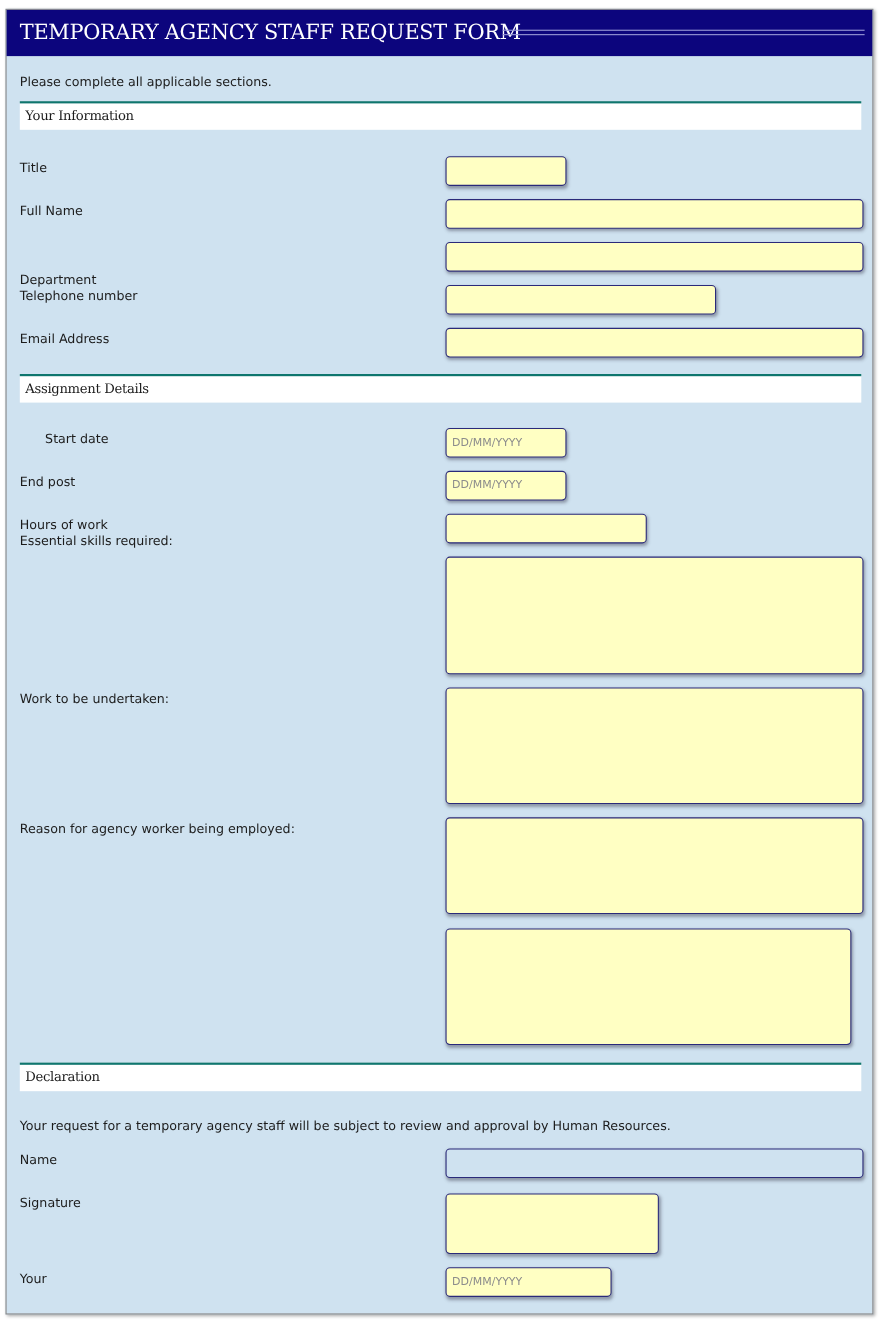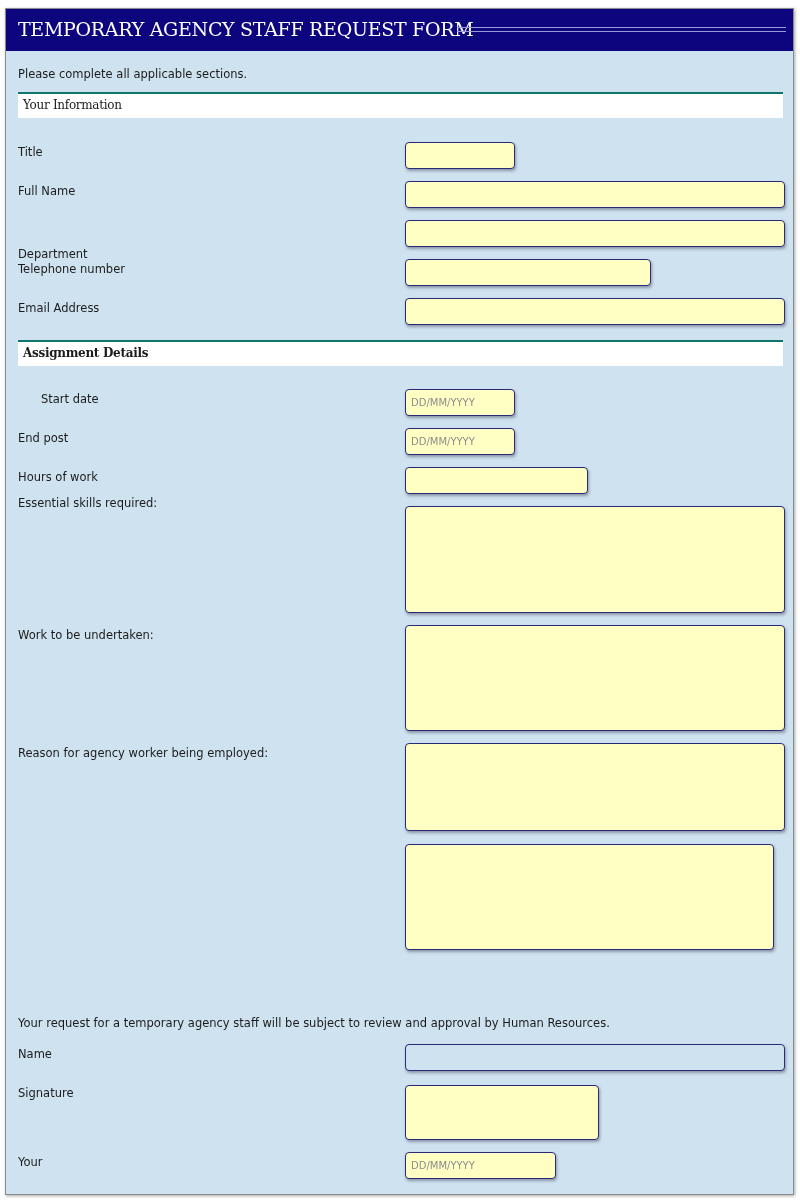--- a/index.html
+++ b/index.html
@@ -78,44 +78,47 @@
 
   <div class="field-label" style="top:214px;margin-top:24px;">Department</div>
   <input class="field" type="text" style="top: 211px; width: 380px; height: 27px;" value="">
 
   <div class="field-label" style="top:253px;">Telephone number</div>
   <input class="field" type="text" style="top: 250px; width: 246px; height: 27px;" value="">
 
   <div class="field-label" style="top:292px;">Email Address</div>
   <input class="field" type="text" style="top: 289px; width: 380px; height: 27px;" value="">
 
-  <div class="section-bar" style="top:331px;font-weight:bold;">
+  <div class="section-bar" style="top:331px;">
     <span class="section-title">Assignment Details</span>
   </div>
 
   <div class="field-label" style="top:383px;margin-left:23px;">Start date</div>
   <input class="field" type="text" style="top: 380px; width: 110px; height: 27px;" placeholder="DD/MM/YYYY">
 
   <div class="field-label" style="top:422px;">End post</div>
   <input class="field" type="text" style="top: 419px; width: 110px; height: 27px;" placeholder="DD/MM/YYYY">
 
   <div class="field-label" style="top:461px;">Hours of work</div>
   <input class="field" type="text" style="top: 458px; width: 183px; height: 27px;" value="">
 
-  <div class="field-label" style="top:487px;">Essential skills required:</div>
+  <div class="field-label" style="top:475px;">Essential skills required:</div>
   <textarea class="field" style="top: 497px; width: 380px; height: 107px;"></textarea>
 
   <div class="field-label" style="top:619px;">Work to be undertaken:</div>
   <textarea class="field" style="top: 616px; width: 380px; height: 106px;"></textarea>
 
   <div class="field-label" style="top:737px;">Reason for agency worker being employed:</div>
   <textarea class="field" style="top: 734px; width: 380px; height: 88px;"></textarea>
 
   <textarea class="field" style="top: 835px; width: 369px; height: 106px;"></textarea>
 
+  <div class="section-bar" style="top:957px;">
+    <span class="section-title">Declaration</span>
+  </div>
 
   <div class="decl-text" style="left:12px; top:1007px;">Your request for a temporary agency staff will be subject to review and approval by Human Resources.</div>
 
   <div class="field-label" style="top:1038px;">Name</div>
   <input class="field blue" type="text" style="top: 1035px; width: 380px; height: 27px;" value="">
 
   <div class="field-label" style="top:1077px;">Signature</div>
   <div class="field" style="top:1076px; width:194px; height:55px;"></div>
 
   <div class="field-label" style="top:1146px;">Your</div>

